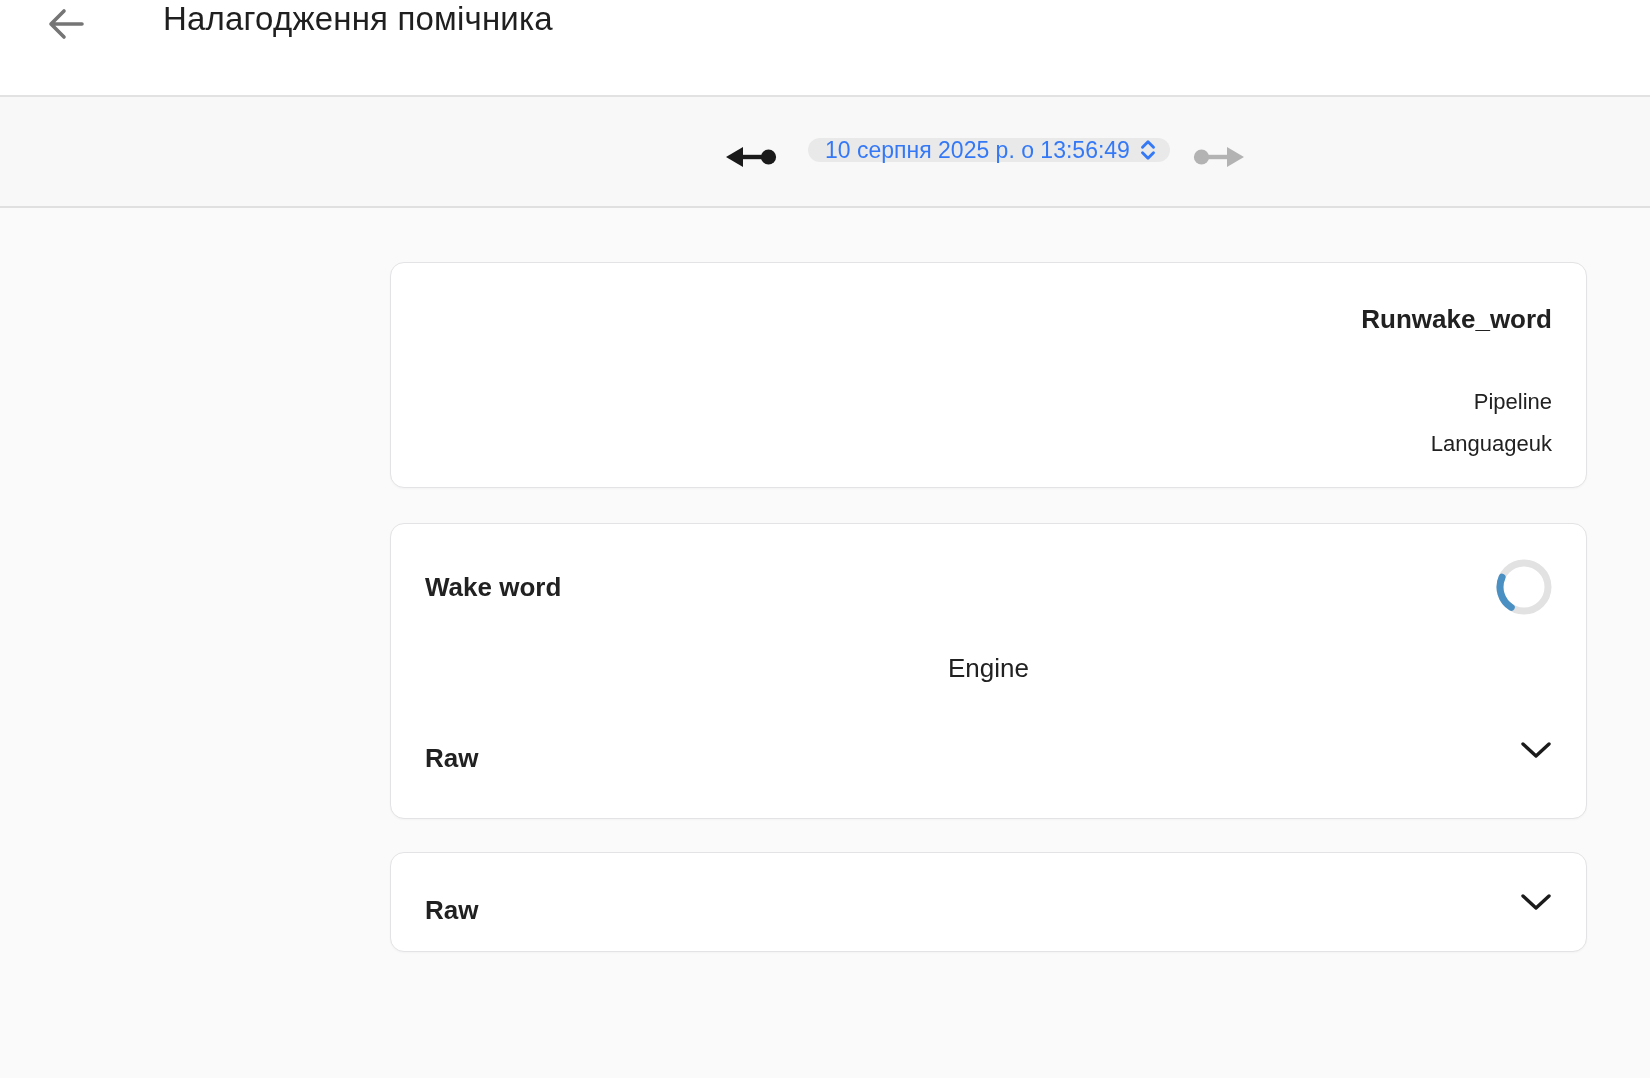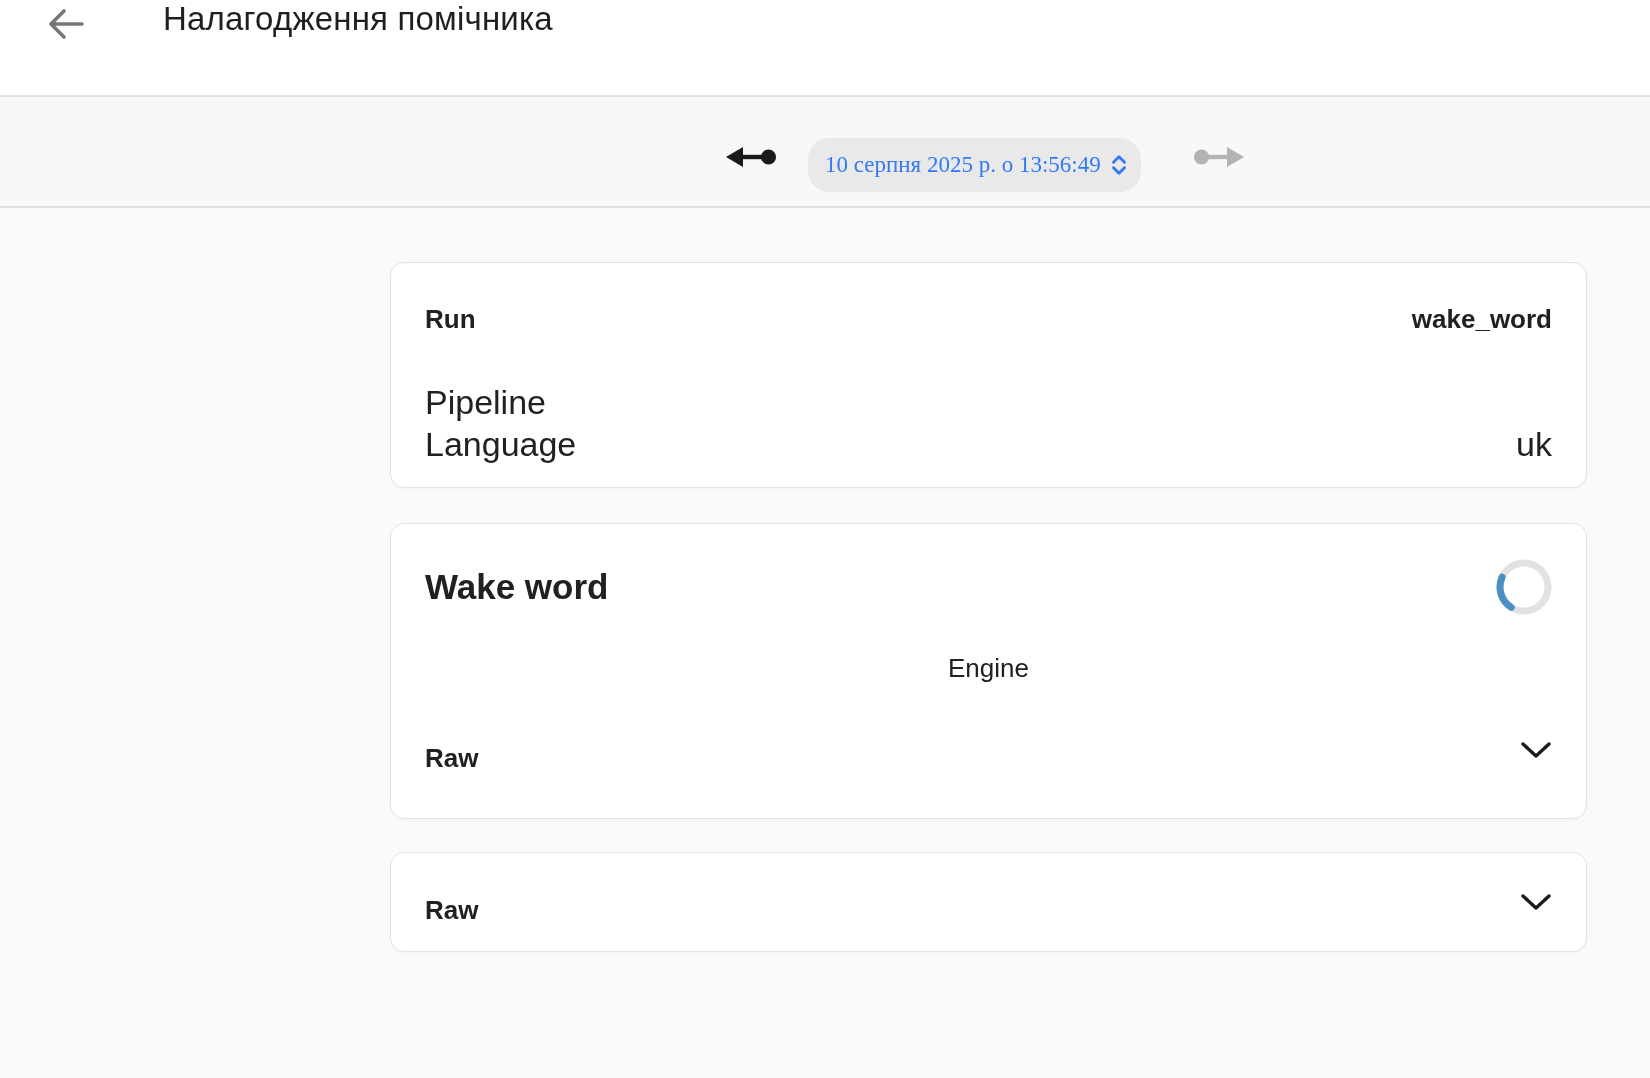--- a/index.html
+++ b/index.html
@@ -26,49 +26,49 @@
   .toolbar {
     position:relative; height:111px; background:#f8f8f8; border-bottom:2px solid #e0e0e0;
   }
   .nav-btn {
     position:absolute; border:none; background:transparent; cursor:pointer;
     display:flex; align-items:center; justify-content:center;
   }
   .prev-btn { left:718px; top:40px; width:66px; height:40px; }
   .next-btn { left:1186px; top:40px; width:66px; height:40px; }
   .datetime-pill {
-    position:absolute; left:808px; top:138px; height:54px;
+    position:absolute; left:808px; top:138px; height:24px;
     display:inline-flex; align-items:center; gap:9px;
     background:#e9e9ea; border:none; border-radius:21px;
     padding:0 13px 0 17px; cursor:pointer;
-    font-family:Liberation Serif, serif; font-size:23px; color:#3478f6;
+    font-family:Liberation Sans, sans-serif; font-size:23px; color:#3478f6;
   }
   .toolbar .datetime-pill { top:41px; } 
 
   
   .content { margin-left:390px; width:1197px; }
   .card {
     background:#ffffff; border:1.5px solid #e3e3e6; border-radius:14px;
     box-shadow:0 1px 2px rgba(0,0,0,0.03); padding:0 34px; overflow:hidden;
   }
   .run-card  { margin-top:54px; height:226px; }
   .wake-card { margin-top:35px; height:296px; }
   .rawonly-card {
     margin-top:33px; height:100px;
     display:flex; align-items:center; justify-content:space-between; cursor:pointer;
   }
   .run-row {
-    padding-top:41px; display:flex; justify-content:space-between;
+    padding-top:41px; display:flex; justify-content:flex-end;
     font-size:26px; line-height:30px; font-weight:700;
   }
   .run-row + .kv { margin-top:47px; }
-  .kv { display:flex; justify-content:space-between; font-size:34px; line-height:42px; }
+  .kv { display:flex; justify-content:flex-end; font-size:22px; line-height:42px; }
 
   .wake-header { padding-top:35px; display:flex; align-items:center; justify-content:space-between; height:91px; }
-  .wake-title { font-size:35px; line-height:30px; font-weight:700; }
+  .wake-title { font-size:26px; line-height:30px; font-weight:700; }
   .engine-label { margin-top:38px; font-size:26px; line-height:30px;text-align:center; }
   .raw-row {
     margin-top:43px; display:flex; align-items:center; justify-content:space-between;
     font-size:26px; line-height:30px; cursor:pointer;
   }
   .raw-label { font-weight:700; font-size:26px;margin-top:17px; }
 
   .spinner { width:56px; height:56px; }
 </style>
 </head>

